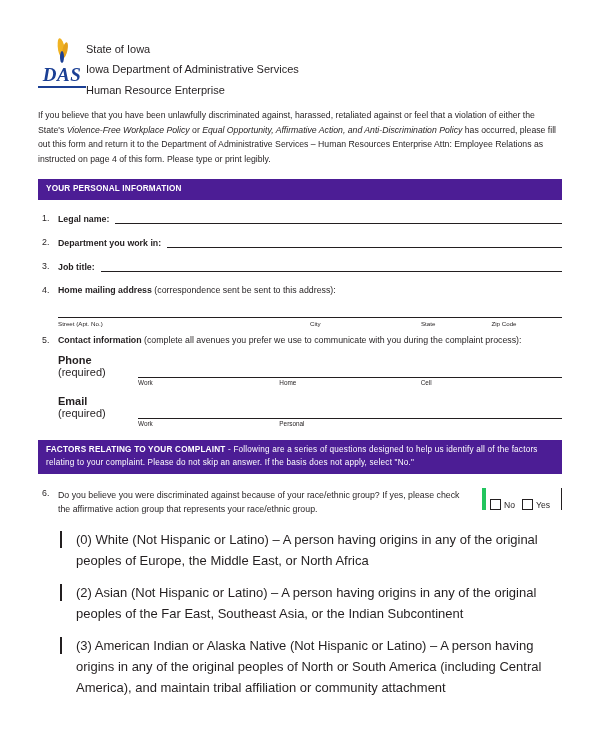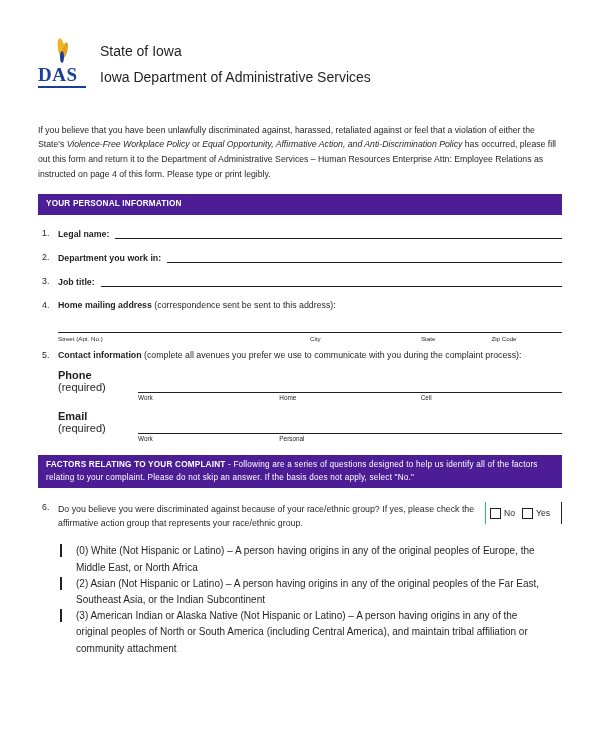--- a/index.html
+++ b/index.html
@@ -25,23 +25,24 @@
 
   
   .header {
     display: flex;
     align-items: flex-start;
     margin-top: 8px;
   }
   .logo {
     width: 48px;
     flex: 0 0 48px;
-    text-align: left;
+    text-align: center;
     position: relative;
     padding-top: 2px;
+    font-style: italic;
   }
   .logo .flame {
     position: relative;
     height: 26px;
   }
   .logo .flame .f1 {
     position: absolute;
     left: 50%;
     top: 0;
     width: 7px;
@@ -78,39 +79,38 @@
     color: #1b3f94;
     line-height: 1;
     margin-top: 1px;
   }
   .logo .rule {
     height: 2px;
     background: #1b3f94;
     margin-top: 2px;
   }
   .agency {
-    margin-left: 14px;
     padding-top: 3px;
-    font-size: 14px;
+    font-size: 11px;
     line-height: 1.85;
     color: #231f20;
   }
   .title {
     margin-left: auto;
     padding-top: 16px;
     padding-right: 8px;
     font-size: 15px;
     font-weight: bold;
     color: #231f20;
     letter-spacing: 0.2px;
   }
 
   
   .intro {
-    margin-top: 32px;
+    margin-top: 8px;
     font-size: 8.7px;
     line-height: 1.68;
     text-align: left;
   }
   .intro i { font-style: italic; }
 
   
   .bar {
     background: #4c1d95;
     color: #ffffff;
@@ -201,43 +201,44 @@
     font-size: 8.8px;
   }
   .q6 .qtext {
     flex: 1 1 auto;
     line-height: 1.6;
     padding-right: 10px;
   }
   .yesno {
     flex: 0 0 auto;
     display: flex;
-    align-items: center;
-    border-left: 1px solid #22c55e;
+    align-items: flex-end;
+    border-left: 4px solid #22c55e;
     border-right: 1px solid #231f20;
     padding: 0 4px;
     height: 22px;
   }
   .yesno .cb {
     width: 11px;
     height: 11px;
     border: 1px solid #231f20;
     background: #fff;
     margin-top: 1px;
   }
   .yesno .t {
     font-size: 8.6px;
     margin: 0 7px 0 3px;
   }
 
   
   .opts { margin-top: 13px; }
   .opt {
     display: flex;
-    font-size: 10px;
+    margin-top: 11px;
+    font-size: 13px;
     line-height: 1.62;
   }
   .opt .cbwrap {
     flex: 0 0 38px;
     padding-left: 22px;
   }
   .opt .cb {
     width: 11px;
     height: 11px;
     border: 1px solid #231f20;
@@ -260,20 +261,21 @@
         <div class="f1"></div>
           <div class="f2"></div>
           <div class="f3"></div>
       </div>
       <div class="das">DAS</div>
       <div class="rule"></div>
     </div>
     <div class="agency">
       <div>State of Iowa</div>
       <div>Iowa Department of Administrative Services</div>
+      <div>Human Resource Enterprise</div>
     </div>
   </div>
 
   <div class="intro">
     <span>If you believe that you have been unlawfully discriminated against, harassed, retaliated against or feel that a violation of either the State's </span><i>Violence-Free Workplace Policy</i><span> or </span><i>Equal Opportunity, Affirmative Action, and Anti-Discrimination Policy</i><span> has occurred, please fill out this form and return it to the Department of Administrative Services – Human Resources Enterprise Attn: Employee Relations as instructed on page 4 of this form. Please type or print legibly.</span>
   </div>
 
   <div class="bar">YOUR PERSONAL INFORMATION</div>
 
   <div class="item">

